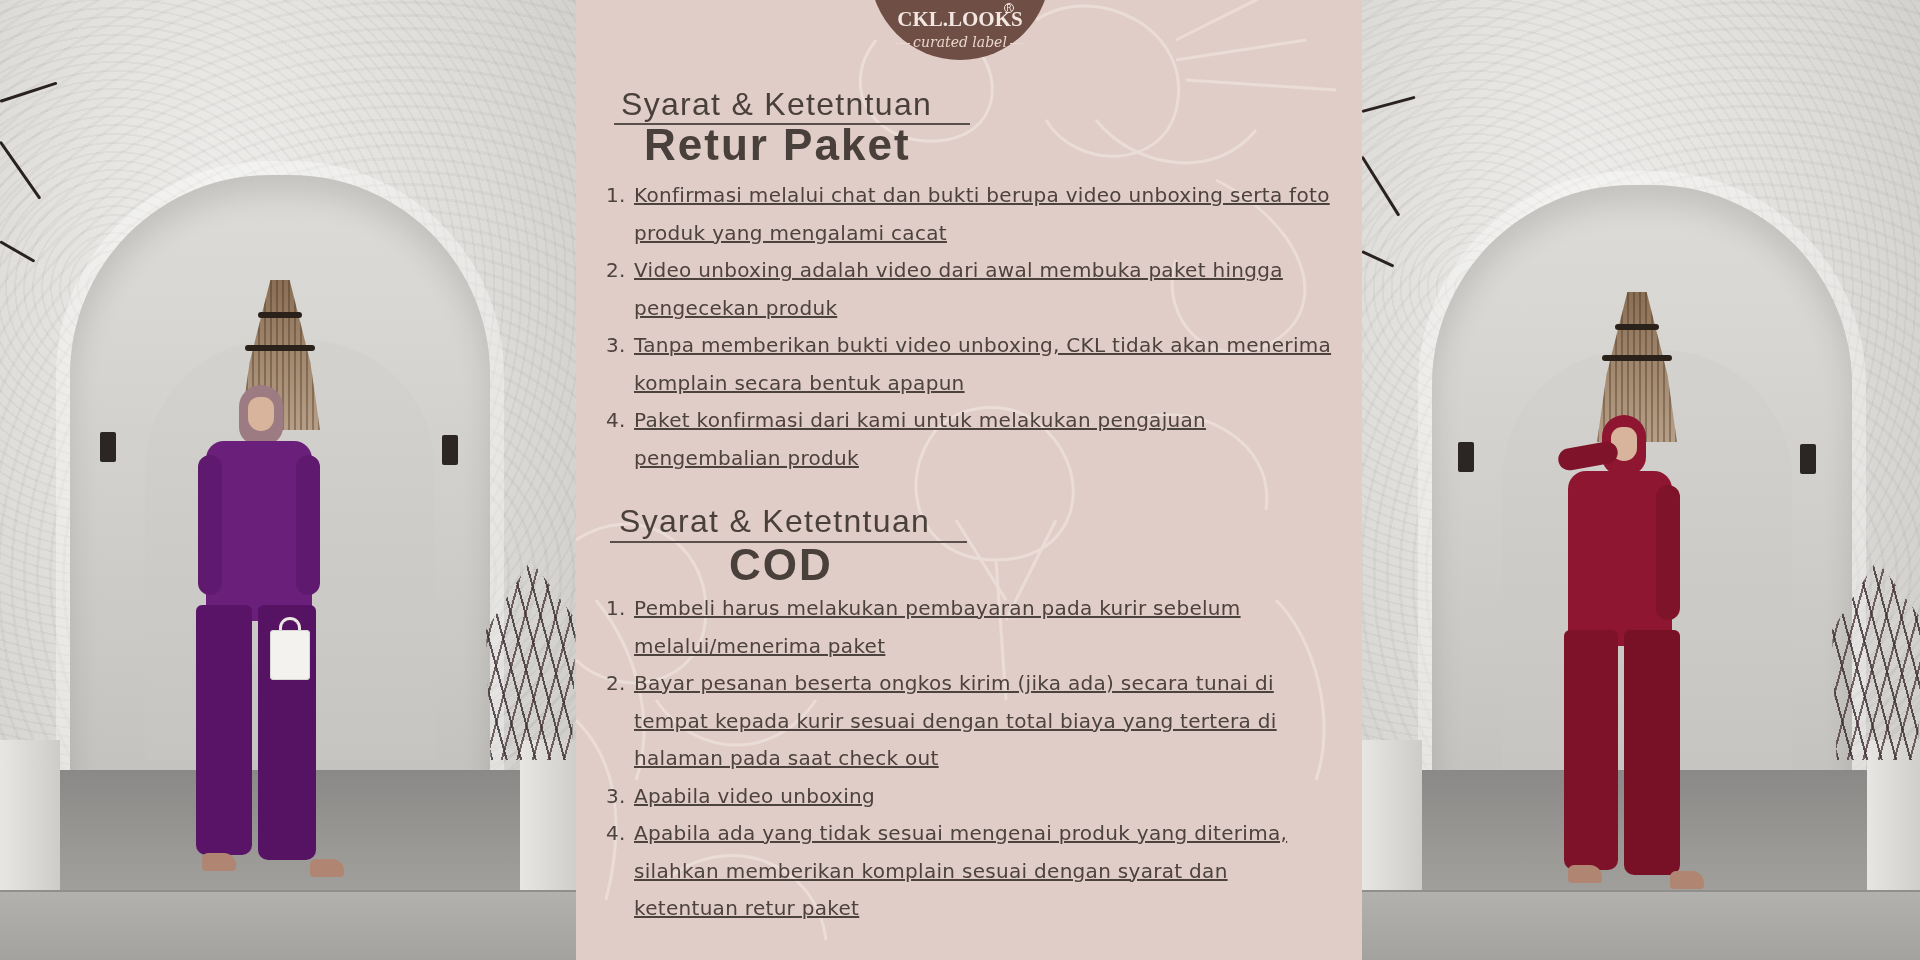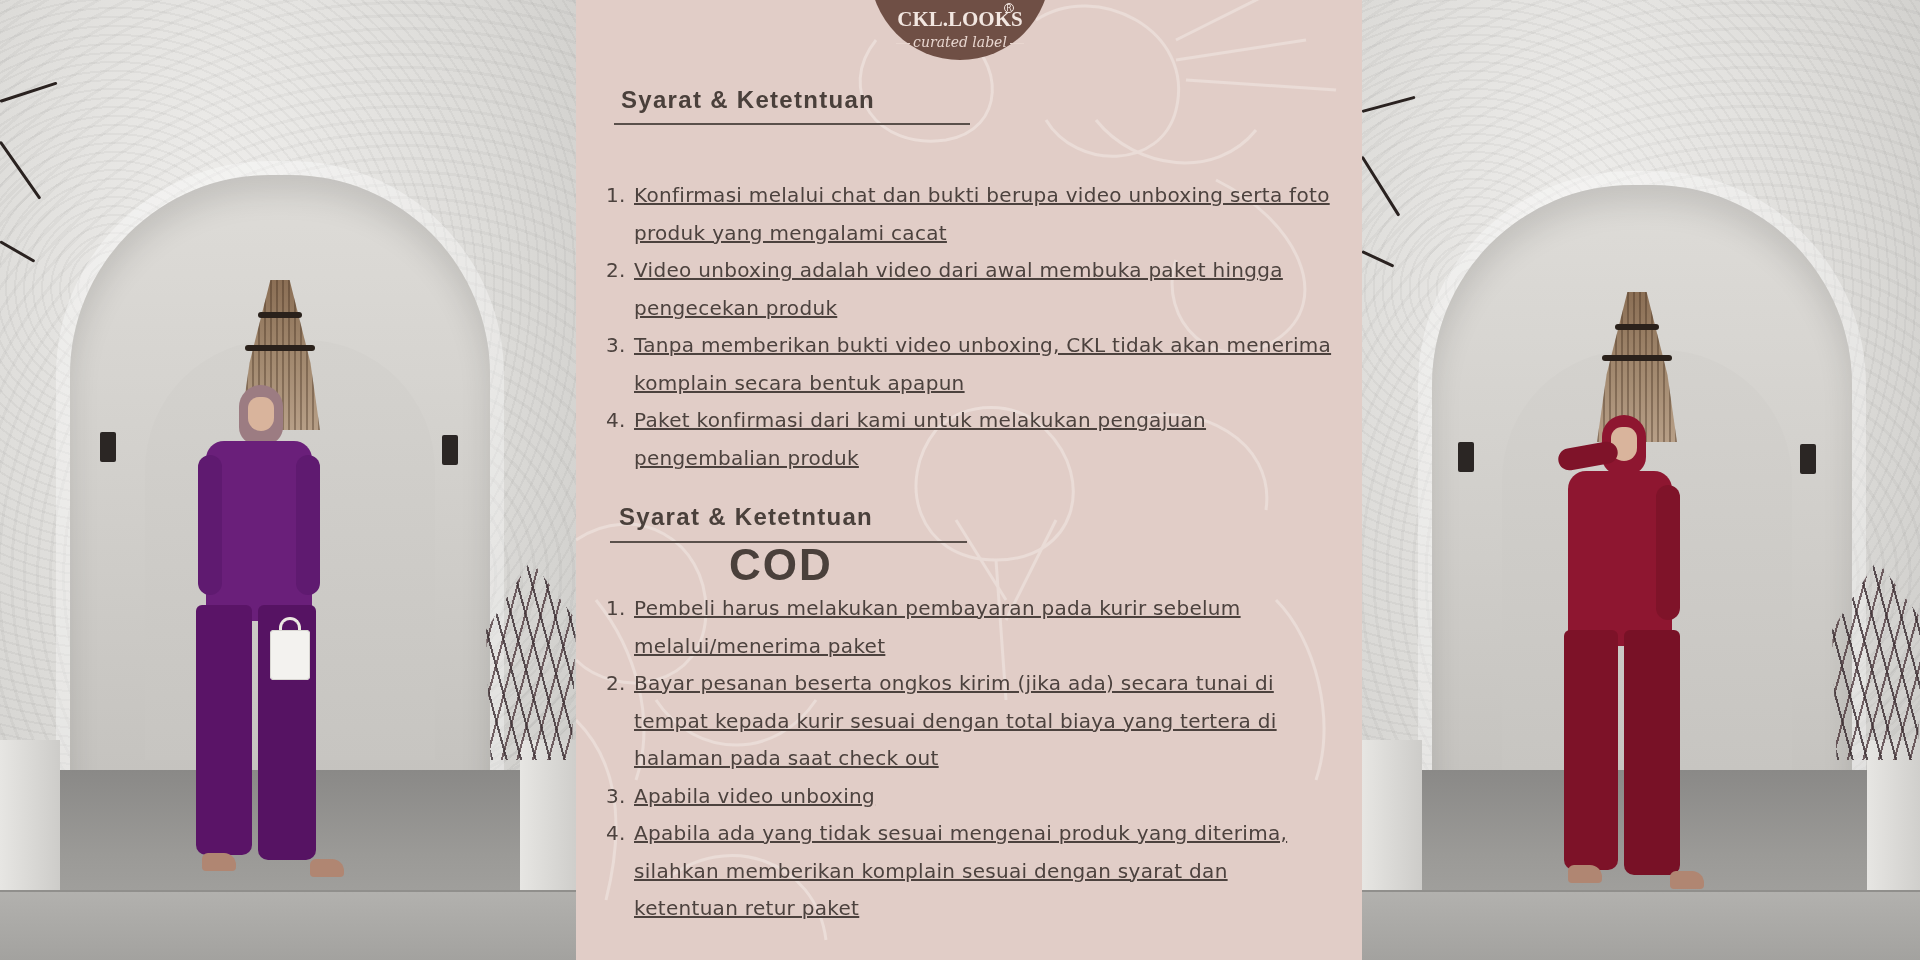--- a/index.html
+++ b/index.html
@@ -98,22 +98,22 @@
       display: flex; flex-direction: column; align-items: center; justify-content: flex-end; padding-bottom: 10px;
     }
     .logo-text {
       font-family: Liberation Serif, serif; font-weight: bold; color: #f2e6e0; font-size: 21px; letter-spacing: 0px;
     }
     .logo-reg { position: absolute; right: 36px; bottom: 47px; color: #f2e6e0; font-size: 8px; border: 1px solid #f2e6e0; border-radius: 50%; width: 10px; height: 10px; line-height: 9px; text-align: center; }
     .logo-tagline { font-family: "DejaVu Serif", serif; font-style: italic; color: #e8d6cf; font-size: 14px; margin-top: 2px; }
     .logo-tagline::before, .logo-tagline::after { content: ""; display: inline-block; width: 14px; height: 1px; background: #e8d6cf; vertical-align: middle; margin: 0 3px; }
 
     .section-sub {
-      position: absolute; font-family: "Liberation Sans", sans-serif; font-weight: bold;
-      color: #4a403b; font-size: 24px; letter-spacing: 1.3px;
+      position: absolute; font-family: "Liberation Sans", sans-serif; font-weight: normal;
+      color: #4a403b; font-size: 32px; letter-spacing: 1.3px;
     }
     .section-rule { position: absolute; height: 2px; background: #5a504b; }
     .section-title {
       position: absolute; font-family: "Liberation Sans", sans-serif; font-weight: bold;
       color: #4a403b; font-size: 44px; letter-spacing: 2px;
     }
 
     .terms-list { position: absolute; left: 30px; list-style: none; }
     .terms-item { display: flex; }
     .terms-num, .terms-text {
@@ -181,20 +181,21 @@
   </svg>
 
   <div class="logo">
     <span class="logo-text">CKL.LOOKS</span>
     <span class="logo-reg">R</span>
     <span class="logo-tagline">curated label</span>
   </div>
 
   <div class="section-sub" style="left:45px;top:86px;">Syarat &amp; Ketetntuan</div>
   <div class="section-rule" style="left:38px;top:123px;width:356px;"></div>
+  <div class="section-title" style="left:68px;top:120px;">Retur Paket</div>
 
   <ol class="terms-list" style="top:177px;">
     <li class="terms-item">
       <span class="terms-num">1.</span>
       <span class="terms-text">Konfirmasi melalui chat dan bukti berupa video unboxing serta foto produk yang mengalami cacat</span>
     </li>
     <li class="terms-item">
       <span class="terms-num">2.</span>
       <span class="terms-text">Video unboxing adalah video dari awal membuka paket hingga pengecekan produk</span>
     </li>

